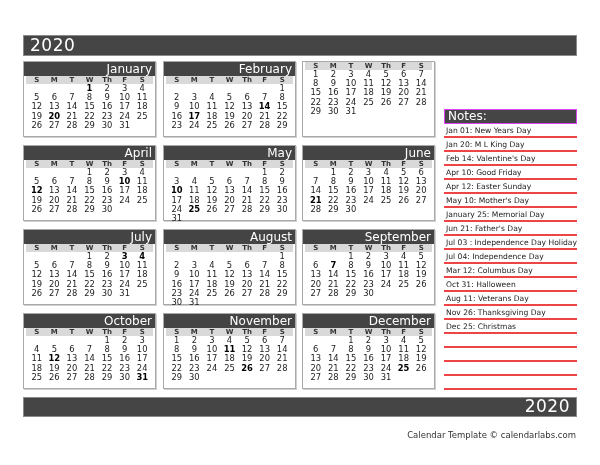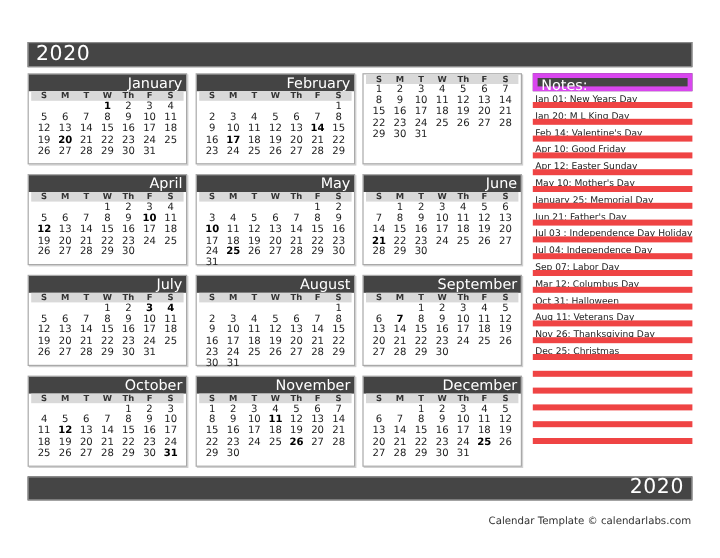--- a/index.html
+++ b/index.html
@@ -9,22 +9,22 @@
   .bottombar { position:absolute; left:23px; top:397px; width:554px; height:20px; background:#454545; border:1px solid #8a8a8a; box-sizing:border-box; }
   .bottombar span { position:absolute; right:6px; top:-2px; color:#fff; font-size:17px; letter-spacing:0.5px; }
   .month { position:absolute; width:133px; height:76px; border:1px solid #a9a9a9; box-sizing:border-box; background:#fff; box-shadow:1px 1px 0 #d0d0d0; }
   .mhead { height:14px; background:#444; color:#fff; font-size:12px; text-align:right; padding-right:3px; line-height:14px; }
   .dnames, .week { display:grid; grid-template-columns:repeat(7, 1fr); padding:0 4px; }
   .dnames { background:#d9d9d9; height:8px; font-size:7px; font-weight:bold; color:#333; line-height:8px; margin:0 2px; padding:0 2px; }
   .dnames div, .week div { text-align:center; }
   .week { font-size:8.4px; color:#222; line-height:9.2px; height:9.2px; }
   .week div.h { font-weight:bold; color:#000; }
   .notes { position:absolute; left:444px; top:61px; width:133px; }
-  .notes-head { height:15px; background:#454545; border:4px solid #d946ef; box-sizing:border-box; color:#fff; font-size:12px; line-height:13px; padding-left:3px; }
-  .note { height:14px; border-bottom:5px solid #ef4444; box-sizing:border-box; font-size:7.6px; color:#222; line-height:14px; padding-left:2px; white-space:nowrap; overflow:hidden; }
+  .notes-head { height:15px; background:#454545; border:1px solid #d946ef; box-sizing:border-box; color:#fff; font-size:12px; line-height:13px; padding-left:3px;margin-top:48px; }
+  .note { height:14px; border-bottom:2px solid #ef4444; box-sizing:border-box; font-size:7.6px; color:#222; line-height:14px; padding-left:2px; white-space:nowrap; overflow:hidden; }
   .footer { position:absolute; right:24px; top:430px; font-size:8.5px; color:#333;margin-left:15px; }
 </style>
 </head>
 <body>
 
 <div class="topbar">
   <span>2020</span>
 </div>
 
 <div id="months">
@@ -737,21 +737,20 @@
       <div class="note">Jan 01: New Years Day</div>
       <div class="note">Jan 20: M L King Day</div>
       <div class="note">Feb 14: Valentine's Day</div>
       <div class="note">Apr 10: Good Friday</div>
       <div class="note">Apr 12: Easter Sunday</div>
       <div class="note">May 10: Mother's Day</div>
       <div class="note">January 25: Memorial Day</div>
       <div class="note">Jun 21: Father's Day</div>
       <div class="note">Jul 03 : Independence Day Holiday</div>
       <div class="note">Jul 04: Independence Day</div>
-      <div class="note">Sep 07: Labor Day</div>
       <div class="note">Mar 12: Columbus Day</div>
       <div class="note">Oct 31: Halloween</div>
       <div class="note">Aug 11: Veterans Day</div>
       <div class="note">Nov 26: Thanksgiving Day</div>
       <div class="note">Dec 25: Christmas</div>
       <div class="note"></div>
       <div class="note"></div>
       <div class="note"></div>
       <div class="note"></div>
       <div class="note"></div>

